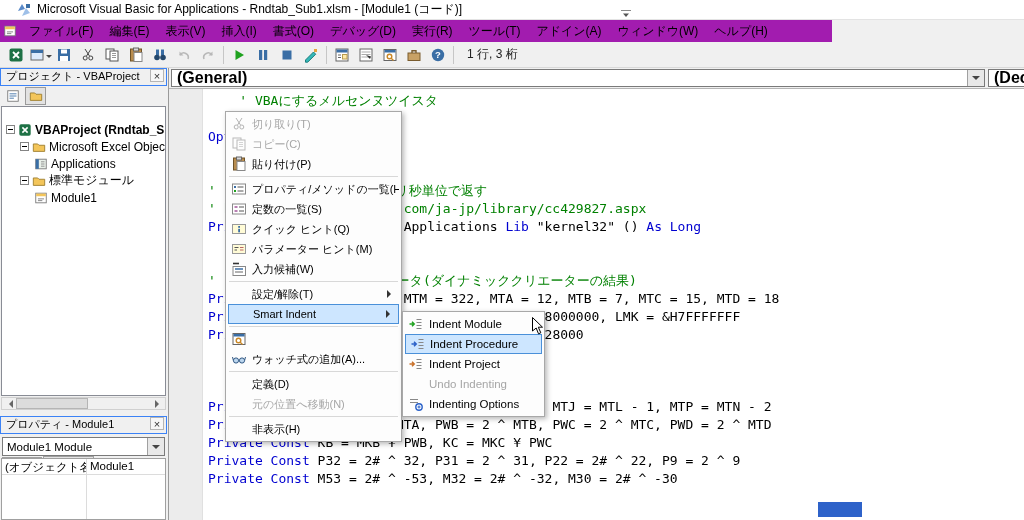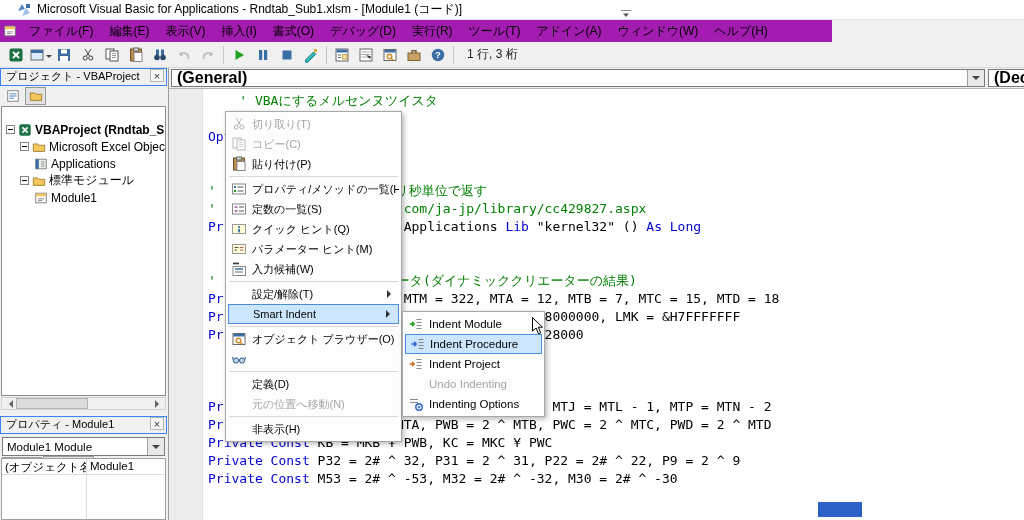--- a/index.html
+++ b/index.html
@@ -560,32 +560,32 @@
       <span class="ctx-icon">
         <span class="icw">
           <svg viewBox="0 0 16 16">
             <rect x="2" y="2.5" width="12" height="11" fill="#fff" stroke="#666"></rect>
             <rect x="2.5" y="3" width="11" height="2.5" fill="#3a6ea5"></rect>
             <circle cx="7.5" cy="9.5" r="2.3" fill="none" stroke="#c98726" stroke-width="1.4"></circle>
             <path d="M9.2 11.2l2.3 2.3" stroke="#c98726" stroke-width="1.4"></path>
           </svg>
         </span>
       </span>
-      <span class="ctx-label">オブジェクト ブラウザー(O)</span>
     </div>
     <div class="ctx-item">
       <span class="ctx-icon">
         <span class="icw">
           <svg viewBox="0 0 16 16">
             <circle cx="5" cy="9.5" r="2.6" fill="#bcd6ee" stroke="#335a85"></circle>
             <circle cx="11" cy="9.5" r="2.6" fill="#bcd6ee" stroke="#335a85"></circle>
             <path d="M7.6 9.5h0.8M2.4 9.5L1.5 6M13.6 9.5l0.9-3.5" stroke="#335a85" fill="none"></path>
           </svg>
         </span>
       </span>
+      <span class="ctx-label">ウォッチ式の追加(A)...</span>
     </div>
     <div class="ctx-sep"></div>
     <div class="ctx-item">
       <span class="ctx-icon"></span>
       <span class="ctx-label">定義(D)</span>
     </div>
     <div class="ctx-item disabled">
       <span class="ctx-icon"></span>
       <span class="ctx-label">元の位置へ移動(N)</span>
     </div>

